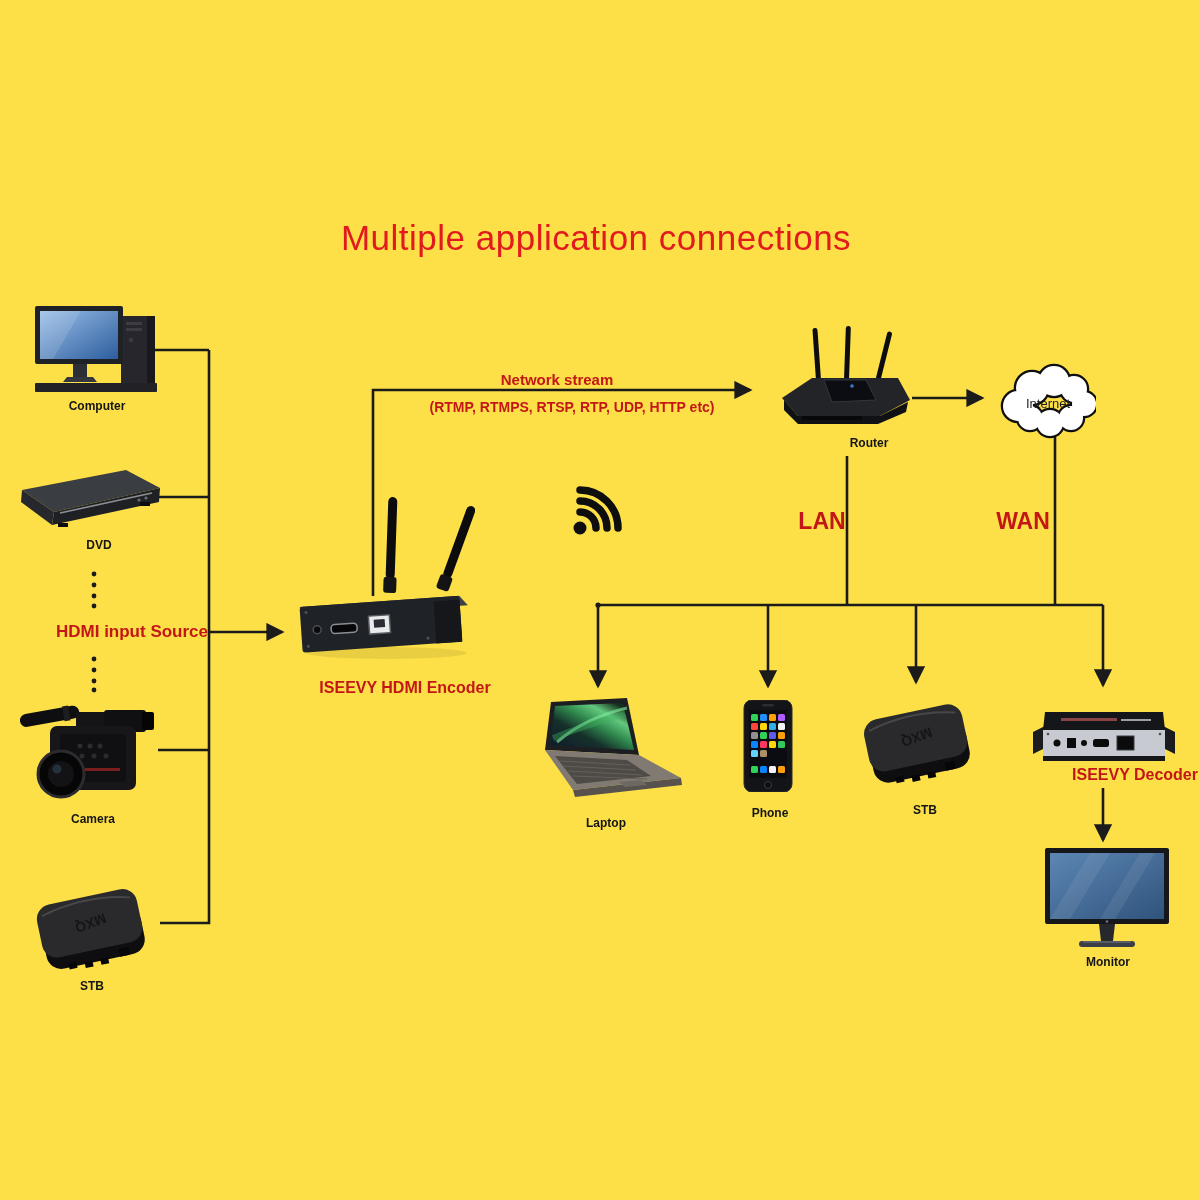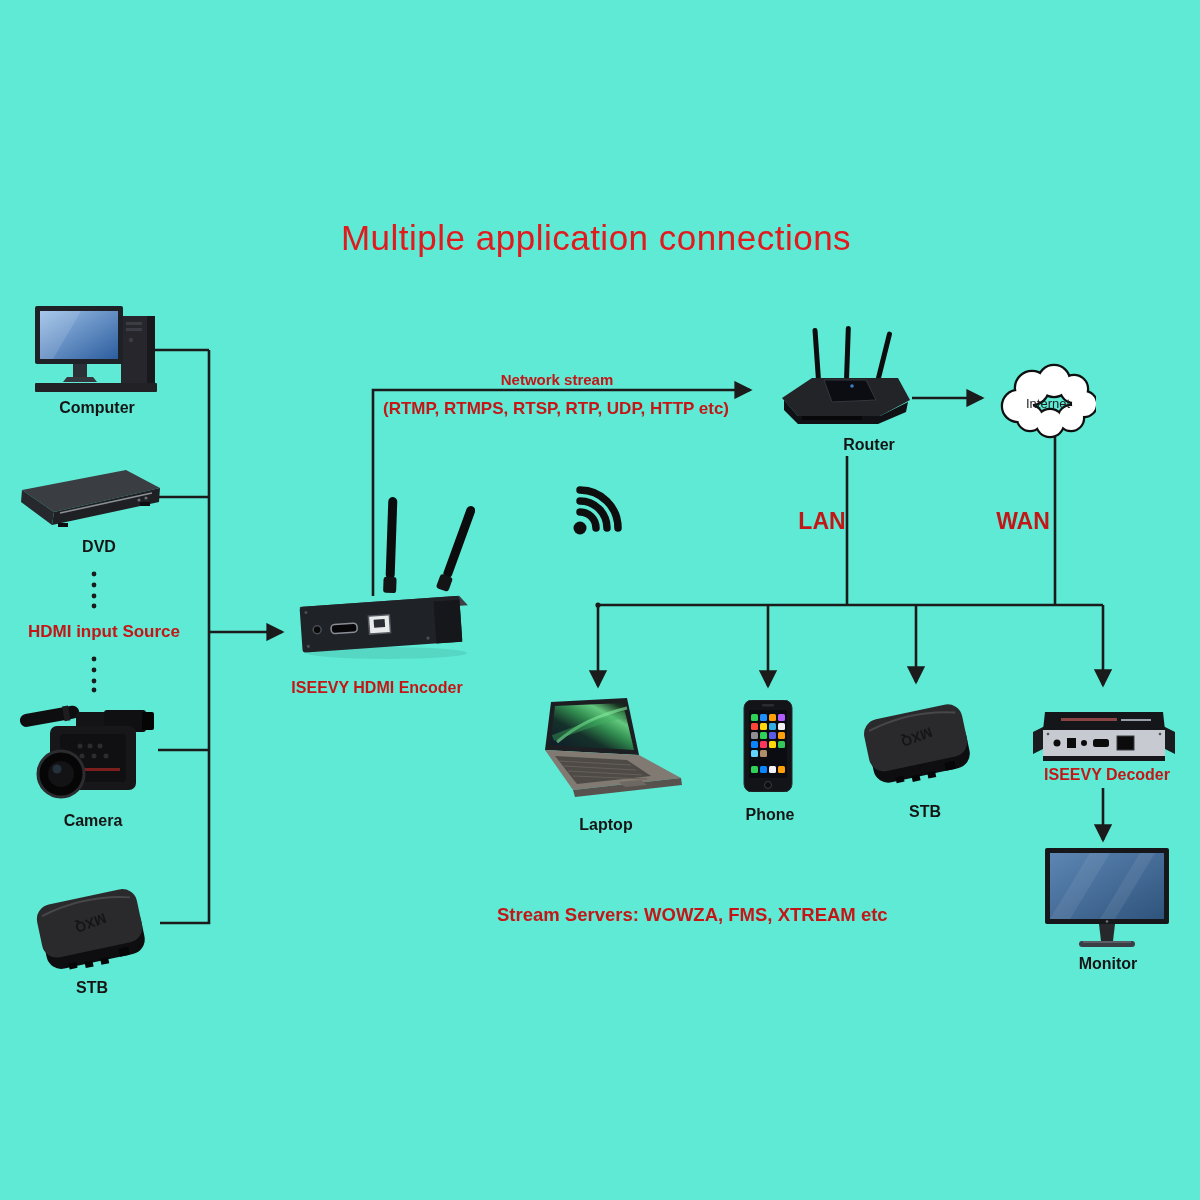--- a/index.html
+++ b/index.html
@@ -1,23 +1,23 @@
 <!DOCTYPE html>
 <html><head>
 <meta charset="utf-8">
 <style>
   html,body{margin:0;padding:0;background:#fff;}
-  .canvas{position:relative;width:1200px;height:1200px;background:#5eead4;overflow:hidden;
+  .canvas{position:relative;width:1200px;height:1200px;background:#fde047;overflow:hidden;
           font-family:"Liberation Sans",sans-serif;}
   .abs{position:absolute;}
   .dev{position:absolute;}
   .dev svg{display:block;}
-  .lbl{position:absolute;font-weight:700;font-size:16px;color:#151515;
+  .lbl{position:absolute;font-weight:700;font-size:12px;color:#151515;
        transform:translateX(-50%);white-space:nowrap;}
-  .red{color:#c31717;}
+  .red{color:#c31717;margin-left:28px;}
   .title{position:absolute;font-size:35px;font-weight:400;color:#e11a1e;
          transform:translateX(-50%);white-space:nowrap;letter-spacing:.5px;}
   .netlbl{position:absolute;font-weight:700;color:#c31717;transform:translateX(-50%);white-space:nowrap;padding-left:40px;}
   .lanwan{position:absolute;font-weight:700;font-size:23px;color:#c31717;
           transform:translateX(-50%);white-space:nowrap;margin-left:8px;}
   .foot{position:absolute;font-weight:700;font-size:18.5px;color:#c31717;white-space:nowrap;}
 </style>
 </head>
 <body>
 
@@ -165,21 +165,21 @@
         <rect x="79" y="124" width="11" height="8" fill="#2a2d33"></rect>
         <circle cx="12" cy="112" r="1.6" fill="#4a4e55"></circle>
         <circle cx="12" cy="146" r="1.6" fill="#4a4e55"></circle>
         <circle cx="132" cy="146" r="1.6" fill="#4a4e55"></circle>
       </g>
     </svg>
   </div>
   <div class="lbl red" style="left:377px;top:679px;font-size:16px">ISEEVY HDMI Encoder</div>
 
   <div class="netlbl" style="left:537px;top:371px;font-size:15px">Network stream</div>
-  <div class="netlbl" style="left:536px;top:399px;font-size:17px">(RTMP, RTMPS, RTSP, RTP, UDP, HTTP etc)</div>
+  <div class="netlbl" style="left:552px;top:399px;font-size:14px">(RTMP, RTMPS, RTSP, RTP, UDP, HTTP etc)</div>
 
   <div class="dev" style="left:570px;top:474px">
     <svg width="62" height="64" viewBox="0 0 62 64">
       <g stroke="#0e0e0e" stroke-width="7.5" fill="none" stroke-linecap="round">
         <path d="M26,54 A16,16 0 0 0 10,38"></path>
         <path d="M37,54 A27,27 0 0 0 10,27"></path>
         <path d="M48,54 A38,38 0 0 0 10,16"></path>
       </g>
       <circle cx="10" cy="54" r="6.5" fill="#0e0e0e"></circle>
     </svg>
@@ -351,15 +351,14 @@
         <polygon points="55,71 95,5 110,5 70,71"></polygon>
       </g>
       <circle cx="62" cy="73.5" r="1.3" fill="#70747a"></circle>
       <polygon points="54,76 70,76 68,93 56,93" fill="#26282c"></polygon>
       <rect x="34" y="93" width="56" height="6" rx="3" fill="#3a3e45"></rect>
       <rect x="38" y="93" width="48" height="2" fill="#585d66"></rect>
     </svg>
   </div>
   <div class="lbl" style="left:1108px;top:955px">Monitor</div>
 
-  <div class="foot" style="left:497px;top:904px">Stream Servers: WOWZA, FMS, XTREAM etc</div>
 
 </div>
 
 </body></html>

